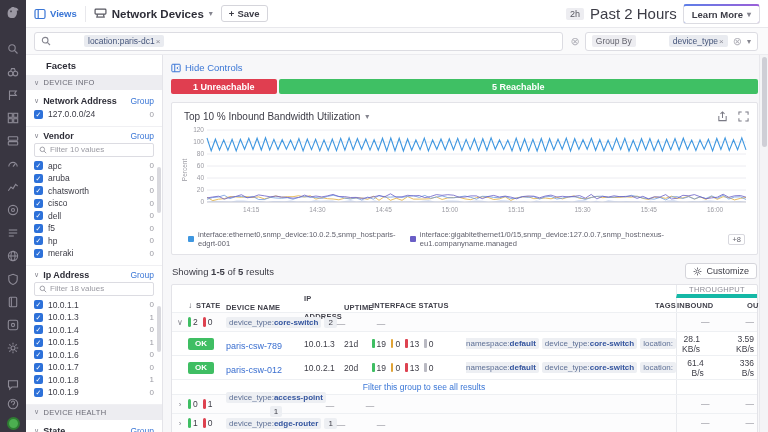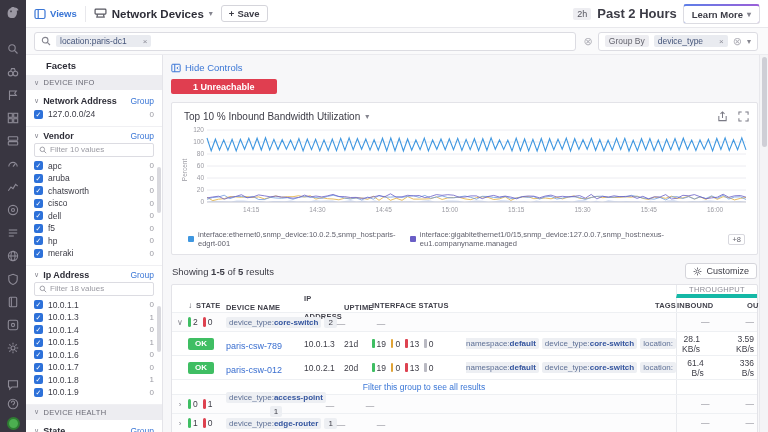--- a/index.html
+++ b/index.html
@@ -18,27 +18,27 @@
 .page { flex:1; display:flex; flex-direction:column; min-width:0; }
 .topbar { height:28px; background:#fff; border-bottom:1px solid #e8e8ec; display:flex; align-items:center; padding:0 8px; gap:8px; flex-shrink:0; }
 .views-btn { display:flex; align-items:center; gap:4px; color:#3a76d6; font-size:9.5px; font-weight:bold; cursor:pointer; }
 .vdiv { width:1px; height:16px; background:#e8e8ec; }
 .title-group { display:flex; align-items:center; gap:5px; }
 .page-title { font-size:11.5px; font-weight:bold; color:#2e2e38; }
 .caret { font-size:8px; color:#84848e; }
 .save-btn { display:flex; align-items:center; gap:3px; border:1px solid #d5d5db; border-radius:3px; background:#fff; font-size:9.5px; padding:2px 7px; color:#3c3c46; font-weight:bold; cursor:pointer; }
 .top-right { margin-left:auto; display:flex; align-items:center; gap:6px; }
 .badge-2h { background:#ededf1; border-radius:2px; font-size:9px; padding:1px 4px; color:#55555f; }
-.time-label { font-size:13px; color:#3c3c46;font-weight:bold; }
+.time-label { font-size:15px; color:#3c3c46; }
 .learn-btn { font-size:9.5px; font-weight:bold; color:#3c3c46; padding:3px 8px 3px; border:1px solid #dcdce2; border-top:2px solid transparent; border-radius:3px; background:linear-gradient(#fff,#fff) padding-box, linear-gradient(90deg,#5d7fe8,#9b5fd8) border-box; display:flex; gap:4px; align-items:center; cursor:pointer; }
 
 
 .searchrow { height:27px; background:#fafafb; border-bottom:1px solid #ebebef; display:flex; align-items:center; padding:0 10px 0 8px; gap:8px; flex-shrink:0; }
 .searchbox { flex:1; height:19px; background:#fff; border:1px solid #dcdce2; border-radius:3px; display:flex; align-items:center; gap:5px; padding:0 6px; }
-.filter-pill { background:#e9ebf0; border-radius:2px; font-size:8.5px; color:#45557a; padding:1px 4px; display:flex; gap:16px; align-items:center; }
+.filter-pill { background:#e9ebf0; border-radius:2px; font-size:8.5px; color:#45557a; padding:1px 4px; display:flex; gap:1px; align-items:center;margin-left:28px; }
 .pill-x { color:#8a8a95; cursor:pointer; font-size:8px; }
 .groupby { display:flex; align-items:center; gap:5px; }
 .circle-x { color:#b0b0b8; font-size:11px; cursor:pointer; }
 .gb-box { height:19px; background:#fff; border:1px solid #dcdce2; border-radius:3px; display:flex; align-items:center; gap:5px; padding:0 6px; }
 .gb-label { font-size:8.5px; color:#64646e; background:#ededf1; border-radius:2px; padding:1px 4px; }
 
 
 .content { flex:1; display:flex; min-height:0; position:relative; }
 
 
@@ -438,20 +438,21 @@
           <svg width="10" height="10" viewBox="0 0 12 12" fill="none" stroke="#3a76d6" stroke-width="1.2">
               <rect x="1" y="1.5" width="10" height="9" rx="1"></rect>
               <line x1="4.5" y1="1.5" x2="4.5" y2="10.5"></line>
               <path d="M8.5 4.5 L7 6 l1.5 1.5"></path>
             </svg>
           <span>Hide Controls</span>
         </div>
 
         <div class="reach-bar">
           <div class="reach-seg" id="seg-unreach" style="width: 18%; background: rgb(224, 62, 80);">1 Unreachable</div>
+          <div class="reach-seg" id="seg-reach" style="flex: 1 1 0%; background: rgb(63, 192, 100);">5 Reachable</div>
         </div>
 
         <div class="chart-card">
           <div class="chart-head">
             <span class="chart-title">Top 10 % Inbound Bandwidth Utilization</span>
             <span class="caret">▾</span>
             <div class="chart-actions">
               <svg width="11" height="11" viewBox="0 0 12 12" fill="none" stroke="#7a7a85" stroke-width="1.1">
                   <path d="M6 7.5 V1.2 M3.8 3.2 L6 1 l2.2 2.2"></path>
                   <path d="M2 5.5 v5 h8 v-5"></path>

